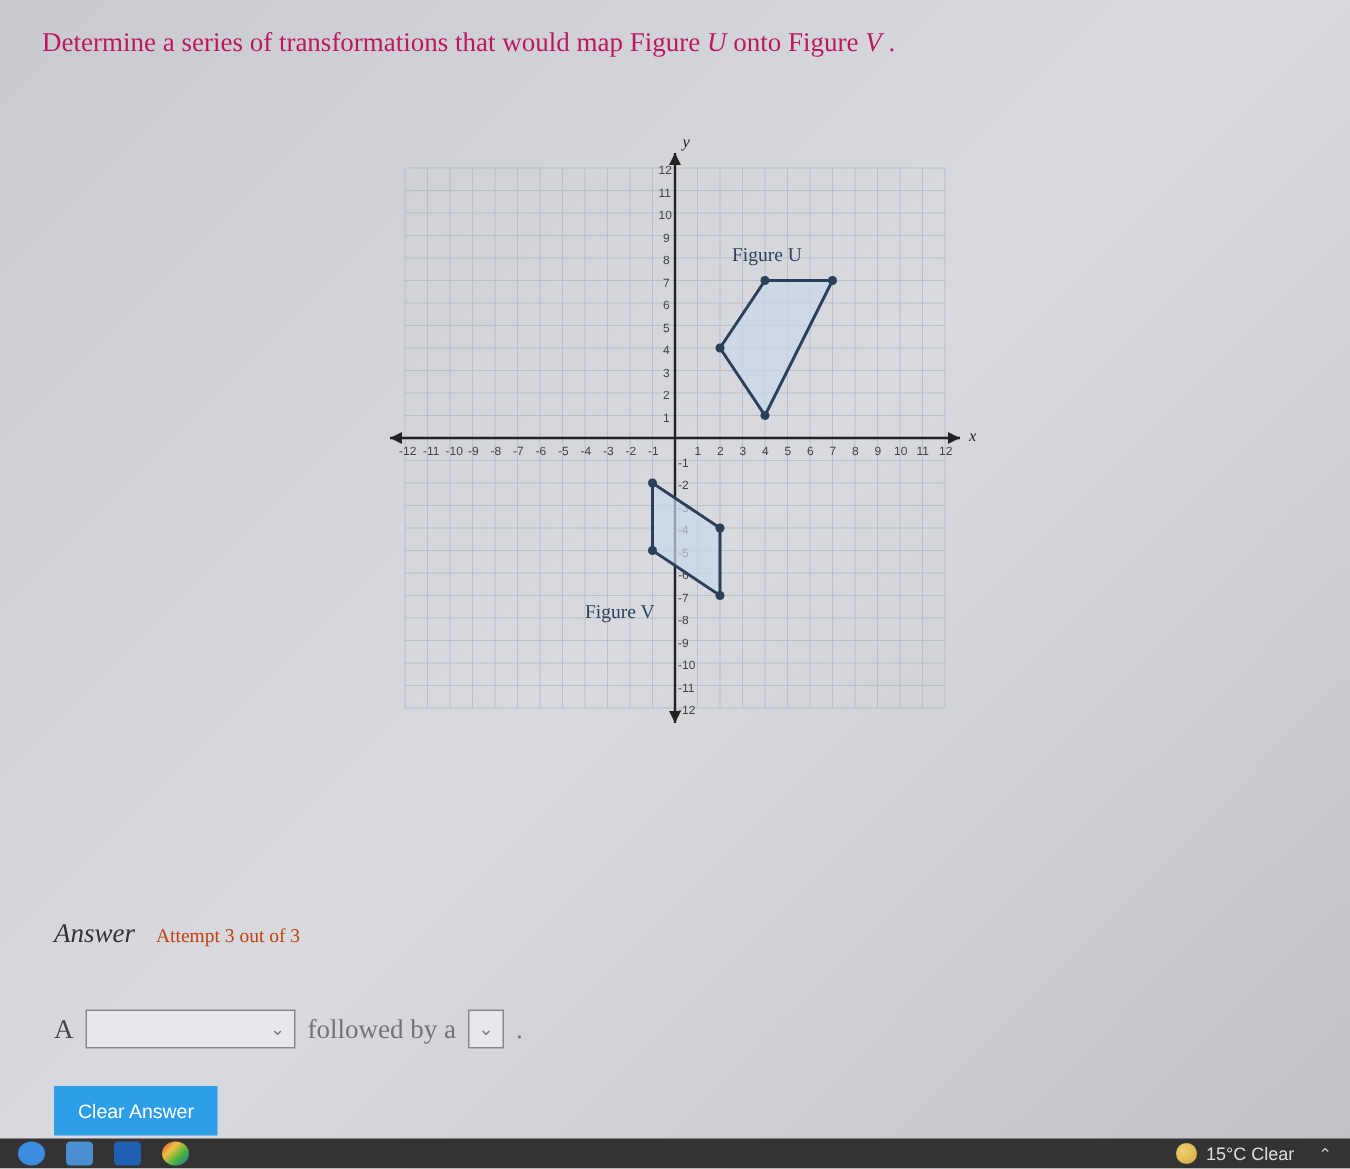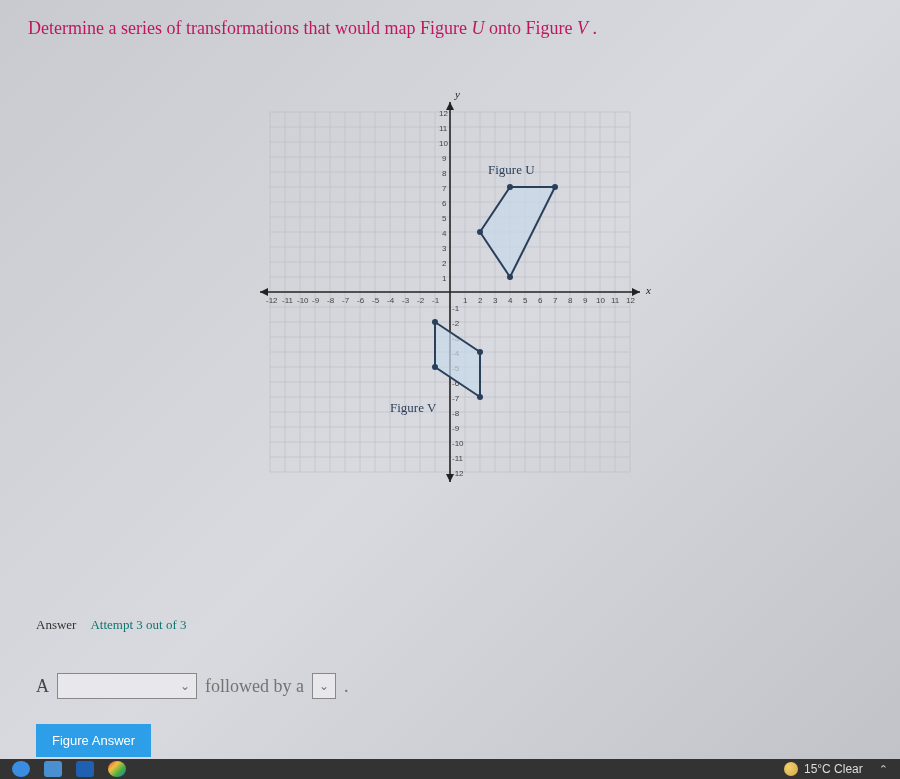--- a/index.html
+++ b/index.html
@@ -24,26 +24,27 @@
     }
     .chart {
       background: transparent;
     }
     .answer-section {
       position: absolute;
       bottom: 80px;
       left: 36px;
     }
     .answer-label {
-      font-size: 13px;
+      font-size: 18px;
       color: #333;
+      font-style: italic;
     }
     .attempt {
       font-size: 13px;
-      color: #0f766e;
+      color: #c2410c;
       margin-left: 10px;
     }
     .answer-row {
       margin-top: 40px;
       display: flex;
       align-items: center;
       gap: 8px;
     }
     .answer-row .prefix {
       font-size: 18px;
@@ -274,21 +275,21 @@
       <span>⌄</span>
     </div>
     <span class="followed">followed by a</span>
     <div class="dropdown second">
       <span>⌄</span>
     </div>
     <span class="followed">.</span>
   </div>
 </div>
 
-<button class="submit-btn">Figure Answer</button>
+<button class="submit-btn">Clear Answer</button>
 
 <div class="taskbar">
   <div class="taskbar-left">
     <div class="taskbar-icon" style="background:#3a8de0;border-radius:50%;"></div>
     <div class="taskbar-icon" style="background:#4a90d0;"></div>
     <div class="taskbar-icon" style="background:#2060b0;"></div>
     <div class="taskbar-icon" style="background:linear-gradient(135deg,#e04040,#f0c040,#40b040,#3070d0);border-radius:50%;"></div>
   </div>
   <div class="weather">
     <span class="moon-icon"></span>

